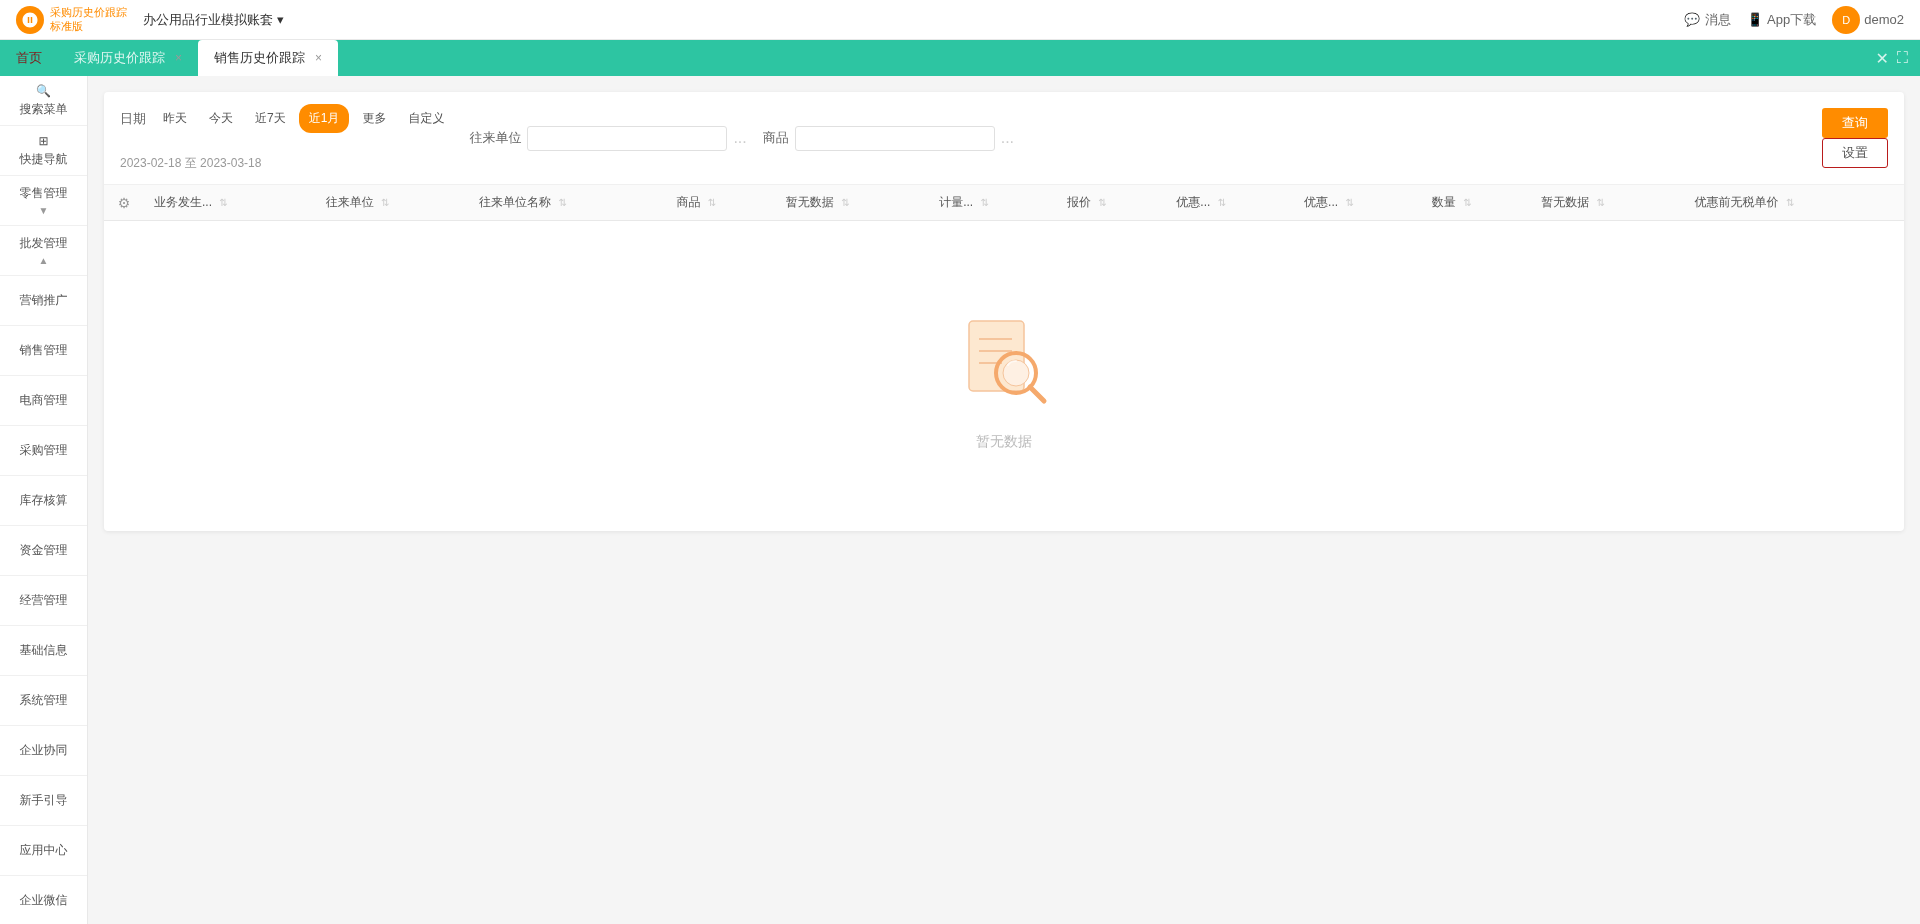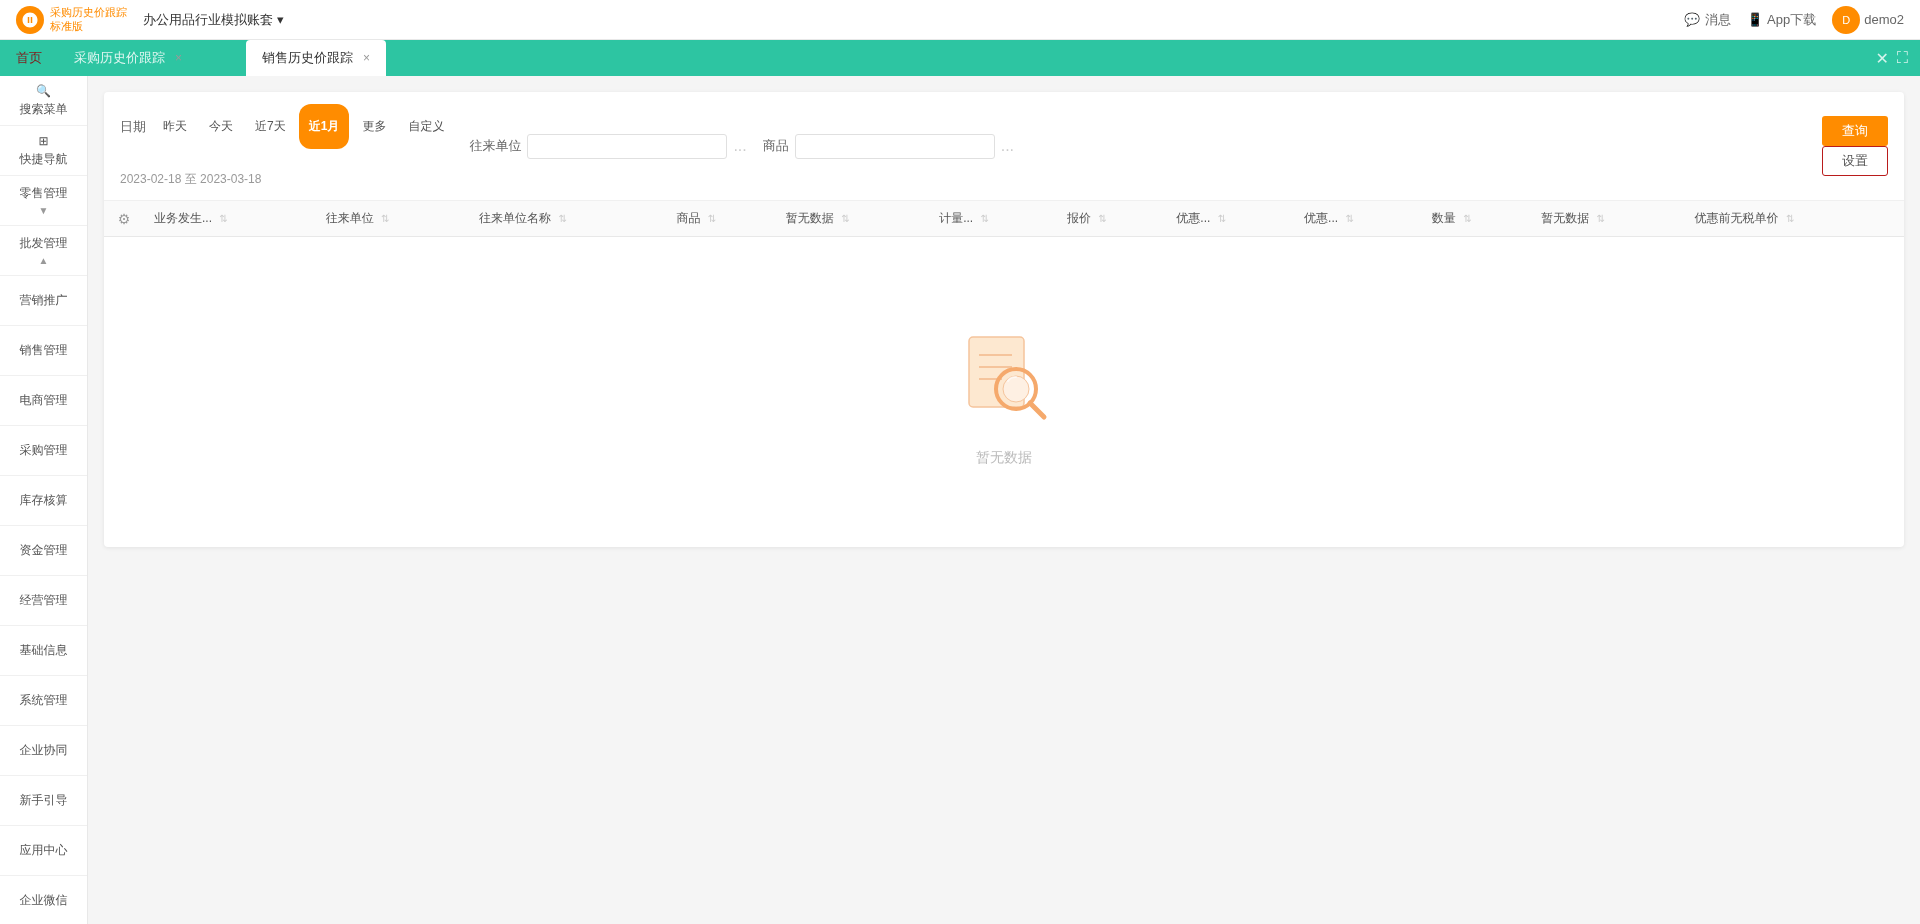--- a/index.html
+++ b/index.html
@@ -43,21 +43,20 @@
       font-size: 13px;
       cursor: pointer;
       color: rgba(255,255,255,0.85);
       gap: 6px;
       position: relative;
     }
     .tab-item.active {
       background: #fff;
       color: #333;
       border-radius: 4px 4px 0 0;
-      margin-left: 48px;
     }
     .tab-item.home { color: #7f1d1d; font-weight: 500; }
     .tab-close { font-size: 12px; color: #999; cursor: pointer; margin-left: 4px; }
     .tab-bar-actions { margin-left: auto; display: flex; align-items: center; gap: 8px; padding-right: 12px; }
     .tab-bar-btn { color: rgba(255,255,255,0.8); cursor: pointer; font-size: 16px; }
 
     
     .main-layout { display: flex; flex: 1; overflow: hidden; }
 
     
@@ -131,21 +130,21 @@
       padding: 12px 16px;
       display: flex;
       align-items: center;
       gap: 16px;
       flex-wrap: wrap;
       border-bottom: 1px solid #f0f0f0;
     }
     .filter-label { color: #666; font-size: 13px; white-space: nowrap; }
     .date-btns { display: flex; align-items: center; gap: 4px; }
     .date-btn { padding: 2px 8px; border-radius: 3px; font-size: 12px; cursor: pointer; color: #555; border: 1px solid transparent; }
-    .date-btn.active { background: #ff8c00; color: white; border-radius: 12px; border: none; padding: 14px 10px; font-weight: bold; }
+    .date-btn.active { background: #ff8c00; color: white; border-radius: 12px; border: none; padding: 6px 10px; }
     .date-range { font-size: 12px; color: #999; margin-top: 2px; }
 
     .filter-input-group { display: flex; align-items: center; gap: 6px; }
     .filter-input { border: 1px solid #e0e0e0; border-radius: 3px; padding: 4px 8px; font-size: 13px; color: #333; width: 200px; outline: none; }
     .filter-dots { color: #ccc; font-size: 16px; cursor: pointer; }
 
     .query-btn {
       background: #ff8c00;
       color: white;
       border: none;

